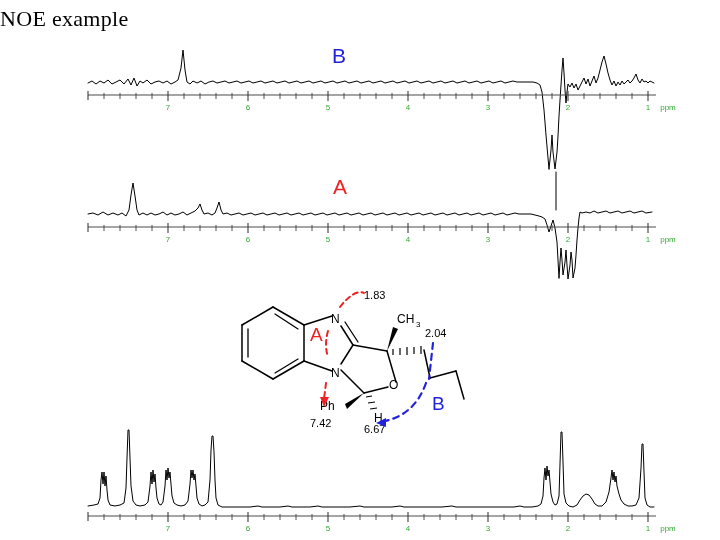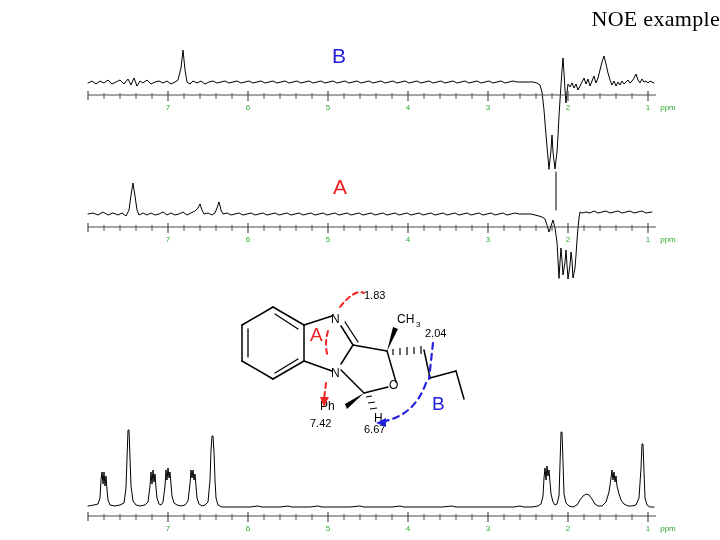--- a/index.html
+++ b/index.html
@@ -13,21 +13,21 @@
     height: 540px;
     background: #ffffff;
     overflow: hidden;
     font-family: "Liberation Sans", sans-serif;
   }
   #title {
     position: absolute;
     left: 0;
     top: 6px;
     width: 720px;
-    text-align: right;
+    text-align: left;
     font-family: "Liberation Serif", serif;
     font-size: 22px;
     color: #000000;
     letter-spacing: 0.3px;
   }
   .spectrum-panel {
     position: absolute;
     left: 0;
     top: 0;
   }

